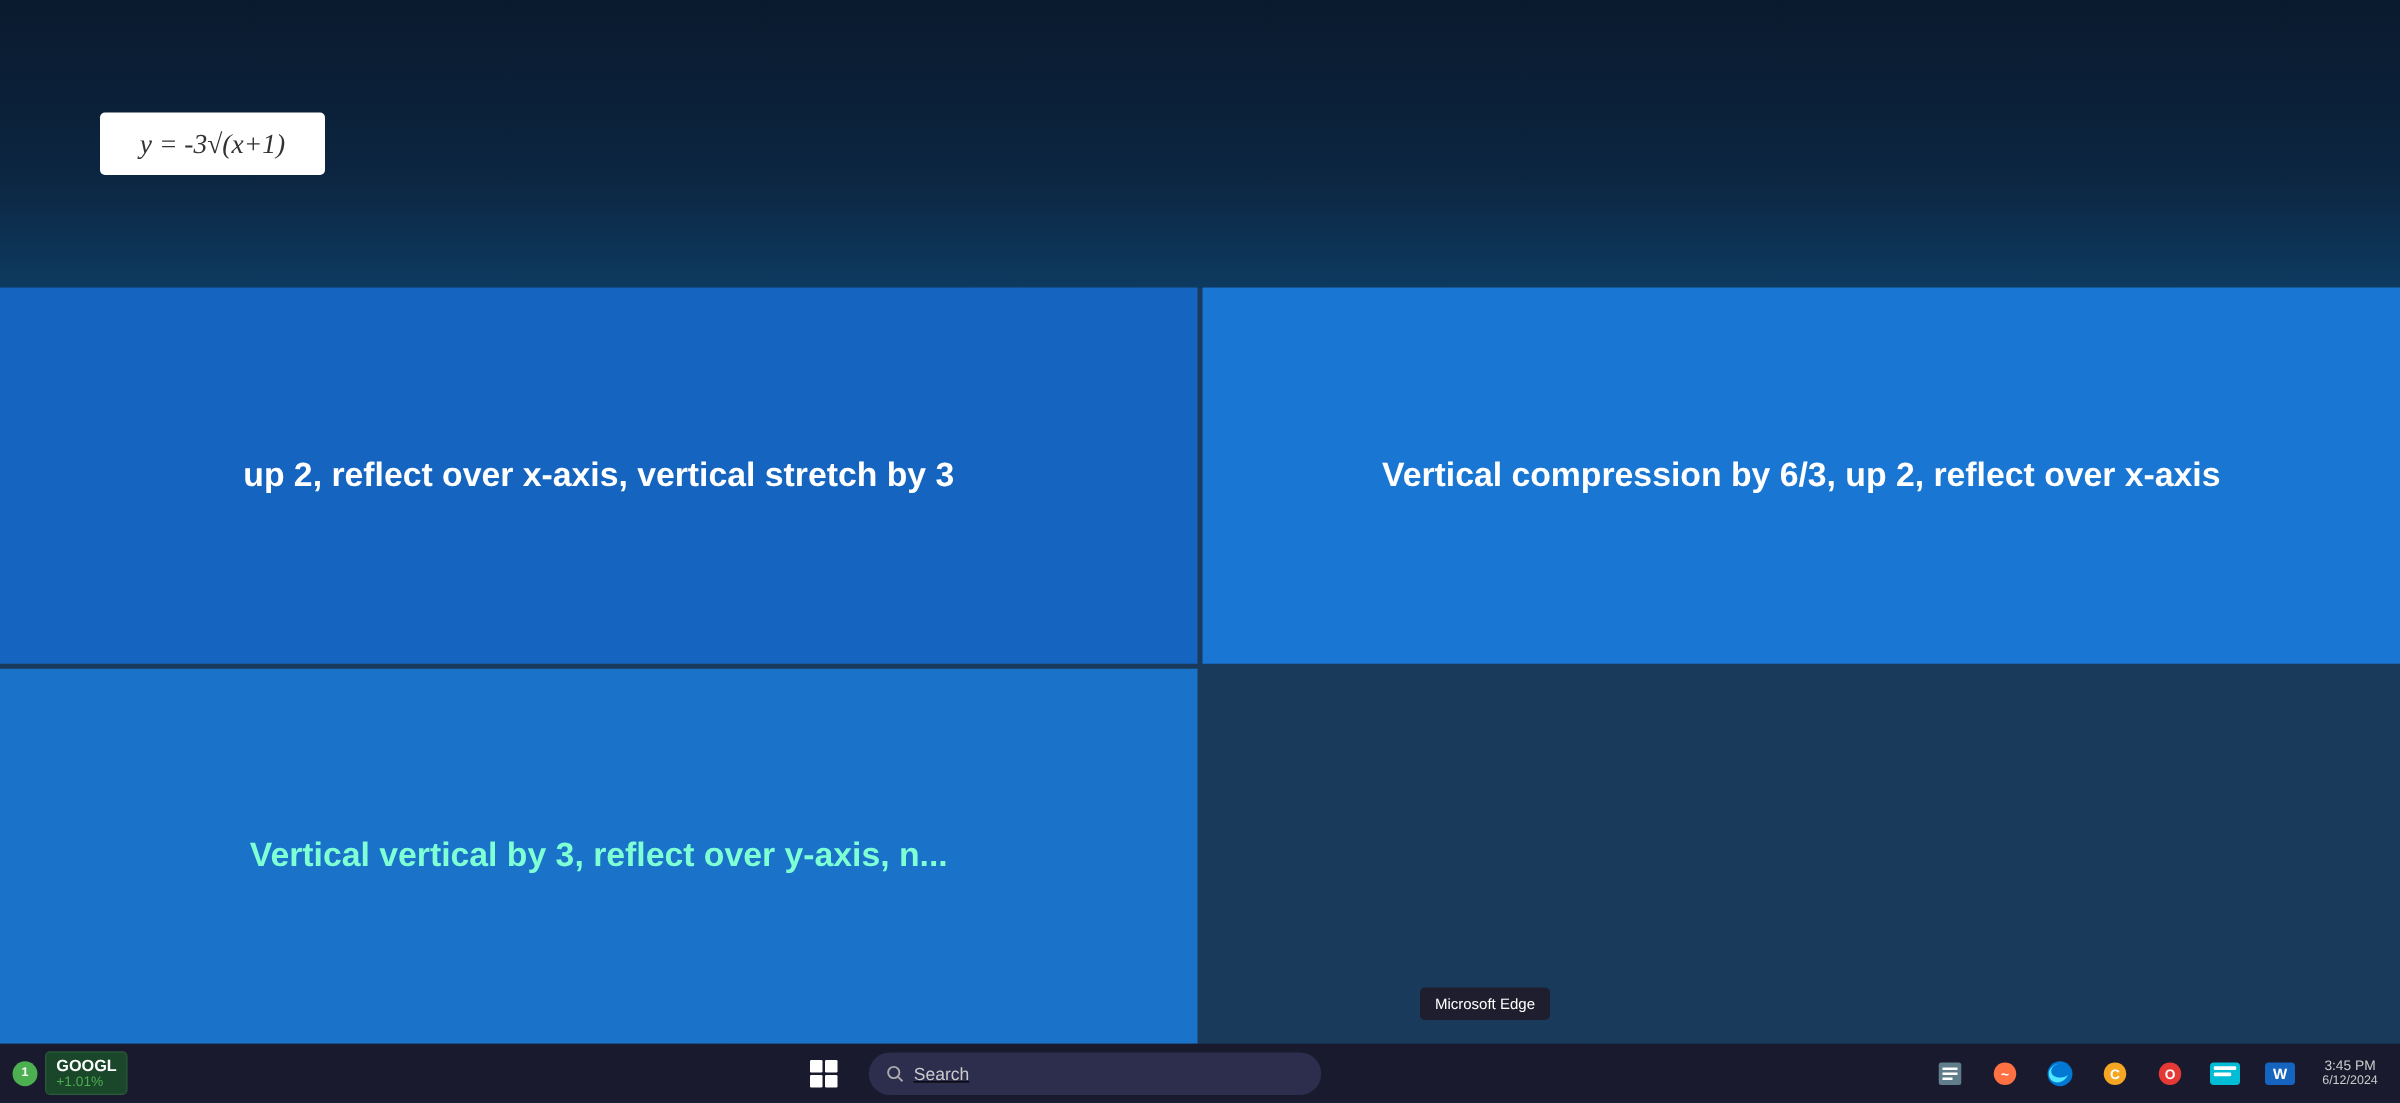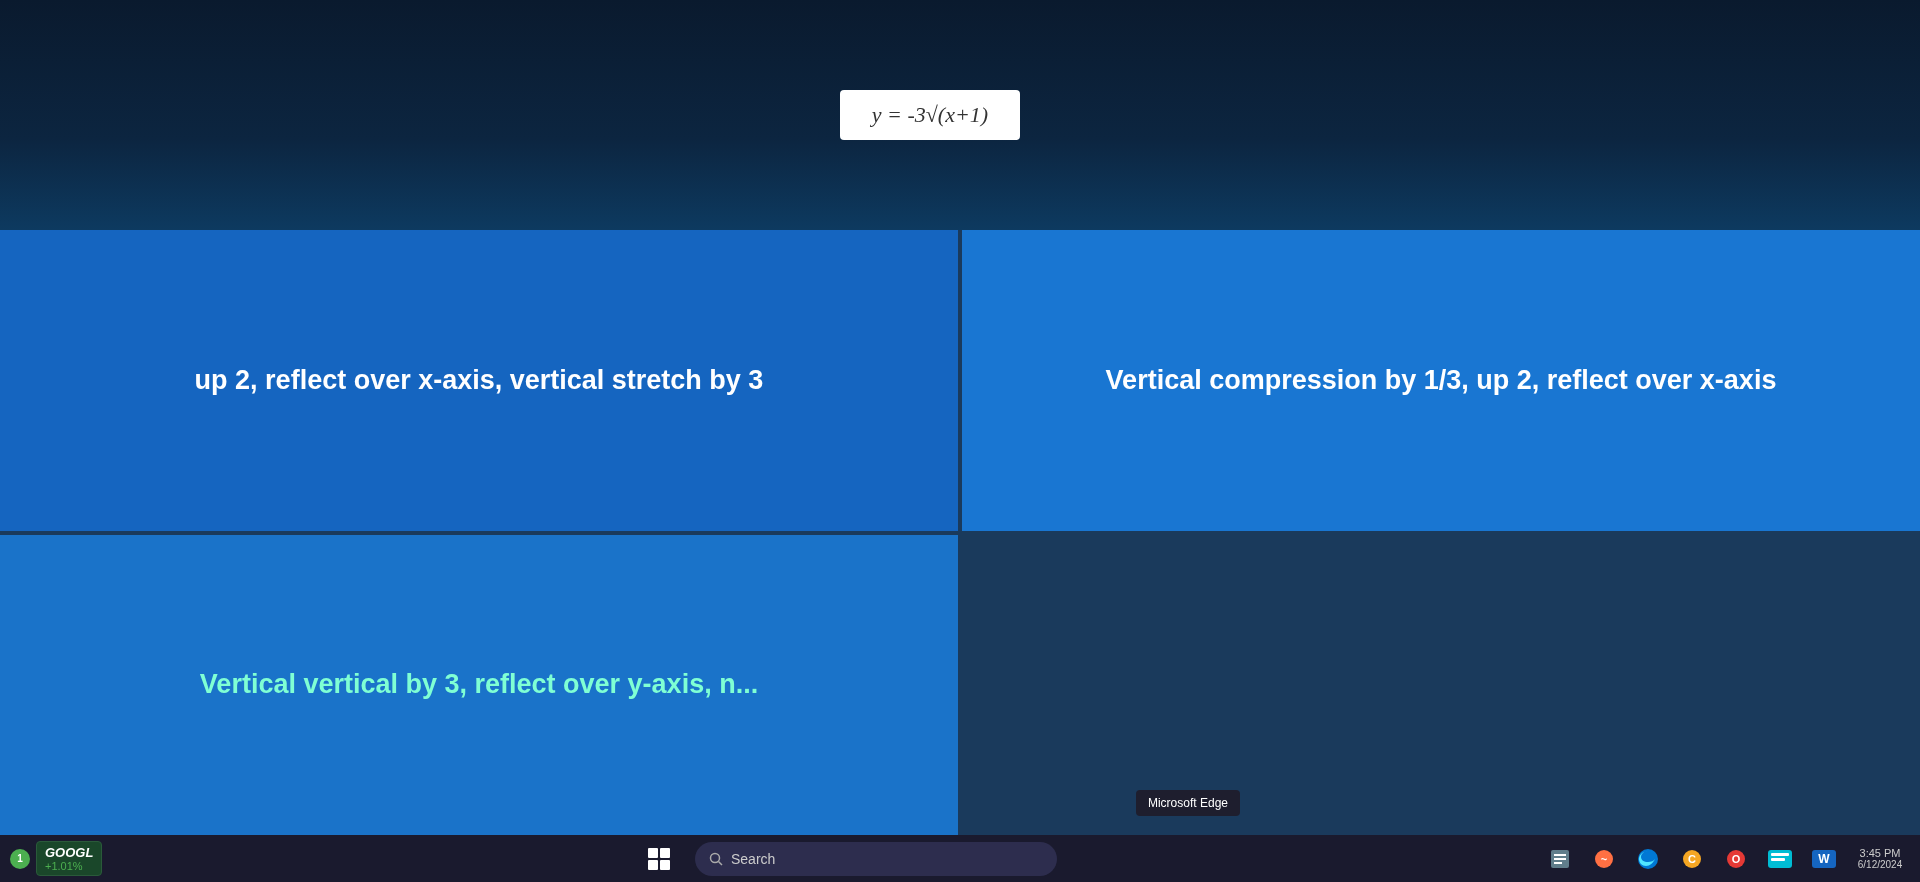--- a/index.html
+++ b/index.html
@@ -22,21 +22,20 @@
       flex-direction: column;
     }
 
     
     .header-area {
       width: 100%;
       height: 230px;
       background: linear-gradient(180deg, #0a1a2e 0%, #0c2540 60%, #0d3a60 100%);
       display: flex;
       align-items: center;
-      justify-content: center;
       padding: 20px 80px;
       position: relative;
     }
 
     .formula-box {
       background: white;
       border-radius: 4px;
       padding: 12px 24px;
       min-width: 180px;
       text-align: center;
@@ -123,21 +122,20 @@
       padding: 3px 8px;
       display: flex;
       flex-direction: column;
       align-items: flex-start;
     }
 
     .google-badge .ticker {
       color: white;
       font-size: 13px;
       font-weight: bold;
-      font-style: italic;
     }
 
     .google-badge .change {
       color: #4caf50;
       font-size: 11px;
     }
 
     .google-icon {
       width: 20px;
       height: 20px;
@@ -184,20 +182,21 @@
     .search-bar {
       width: 362px;
       height: 34px;
       background: #2d2d4e;
       border-radius: 17px;
       display: flex;
       align-items: center;
       padding: 0 14px;
       gap: 8px;
       cursor: pointer;
+      text-decoration: underline;
     }
 
     .search-bar .search-label {
       color: #cccccc;
       font-size: 14px;
     }
 
     .taskbar-right {
       min-width: 400px;
       display: flex;
@@ -241,21 +240,21 @@
   </div>
 
   <div class="answer-grid">
 
     <div class="answer-cell">
       <div class="answer-text">up 2, reflect over x-axis, vertical stretch by 3</div>
     </div>
 
 
     <div class="answer-cell">
-      <div class="answer-text">Vertical compression by 1/3, up 2, reflect over x-axis</div>
+      <div class="answer-text">Vertical compression by 6/3, up 2, reflect over x-axis</div>
     </div>
 
     <div class="answer-cell">
       <div class="answer-text">Vertical vertical by 3, reflect over y-axis, n...</div>
     </div>
 
   </div>
 </div>
 
 <div class="taskbar">

